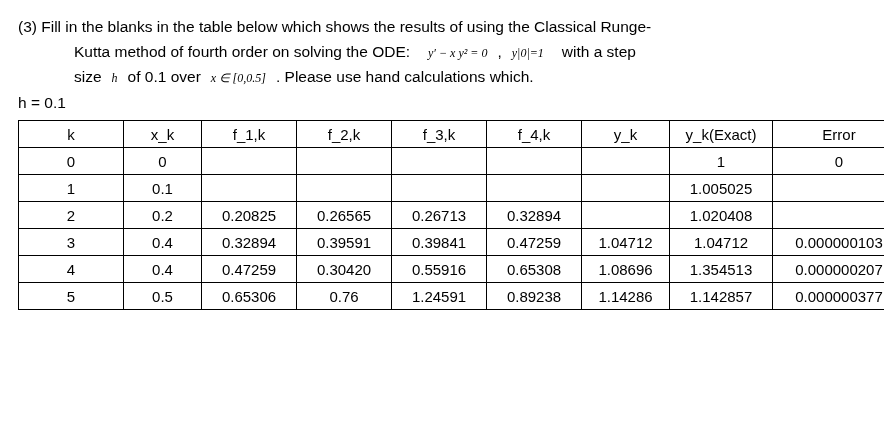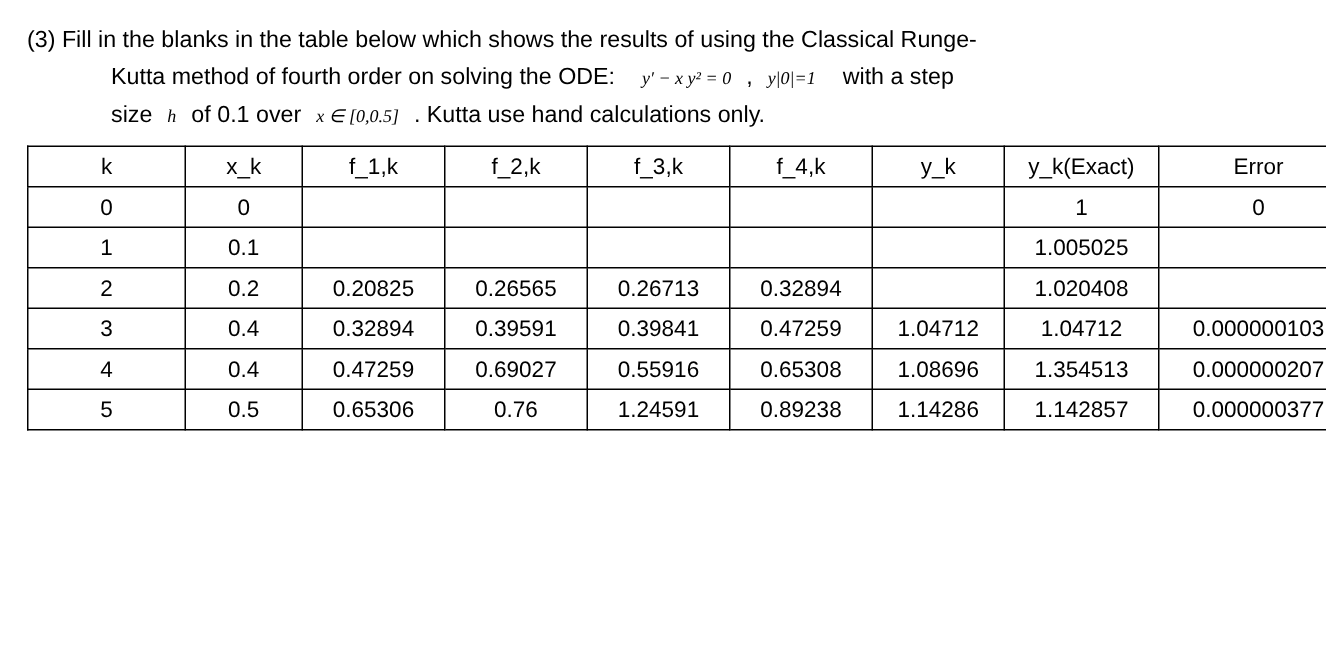--- a/index.html
+++ b/index.html
@@ -90,23 +90,24 @@
   }
 </style>
 </head>
 <body>
 
 <div class="page">
 
   <div class="question">
     <span class="q-line">(3) Fill in the blanks in the table below which shows the results of using the Classical Runge-</span>
     <span class="q-line indent"><span>Kutta method of fourth order on solving the ODE:</span><span class="gap-md"></span><span class="math"><span>y′ − x y² = 0</span></span><span class="gap-sm"></span><span>,</span><span class="gap-sm"></span><span class="math">y|0|=1</span><span class="gap-md"></span><span>with a step</span></span>
-    <span class="q-line indent"><span>size</span><span class="gap-sm"></span><span class="math">h</span><span class="gap-sm"></span><span>of 0.1 over</span><span class="gap-sm"></span><span class="math">x ∈ [0,0.5]</span><span class="gap-sm"></span><span>. Kutta use hand calculations only.</span></span>
+    <span class="q-line indent"><span>size</span><span class="gap-sm"></span><span class="math">h</span><span class="gap-sm"></span><span>of 0.1 over</span><span class="gap-sm"></span><span class="math">x ∈ [0,0.5]</span><span class="gap-sm"></span><span>. Please use hand calculations which.</span></span>
   </div>
 
+  <div class="step-line">h = 0.1</div>
 
   <table class="rk">
     <colgroup>
       <col class="col-k">
       <col class="col-xk">
       <col class="col-f1">
       <col class="col-f2">
       <col class="col-f3">
       <col class="col-f4">
       <col class="col-yk">
@@ -170,21 +171,21 @@
         <td class="tall">1.04712</td>
         <td class="tall">1.04712</td>
         <td class="tall">
             <span class="err-wrap">0.000000103</span>
           </td>
       </tr>
       <tr>
         <td class="tall">4</td>
         <td class="tall">0.4</td>
         <td class="tall">0.47259</td>
-        <td class="tall">0.69027</td>
+        <td class="tall">0.30420</td>
         <td class="tall">0.55916</td>
         <td class="tall">0.65308</td>
         <td class="tall">1.08696</td>
         <td class="tall">1.354513</td>
         <td class="tall">
             <span class="err-wrap">0.000000207</span>
           </td>
       </tr>
       <tr>
         <td class="tall">5</td>

